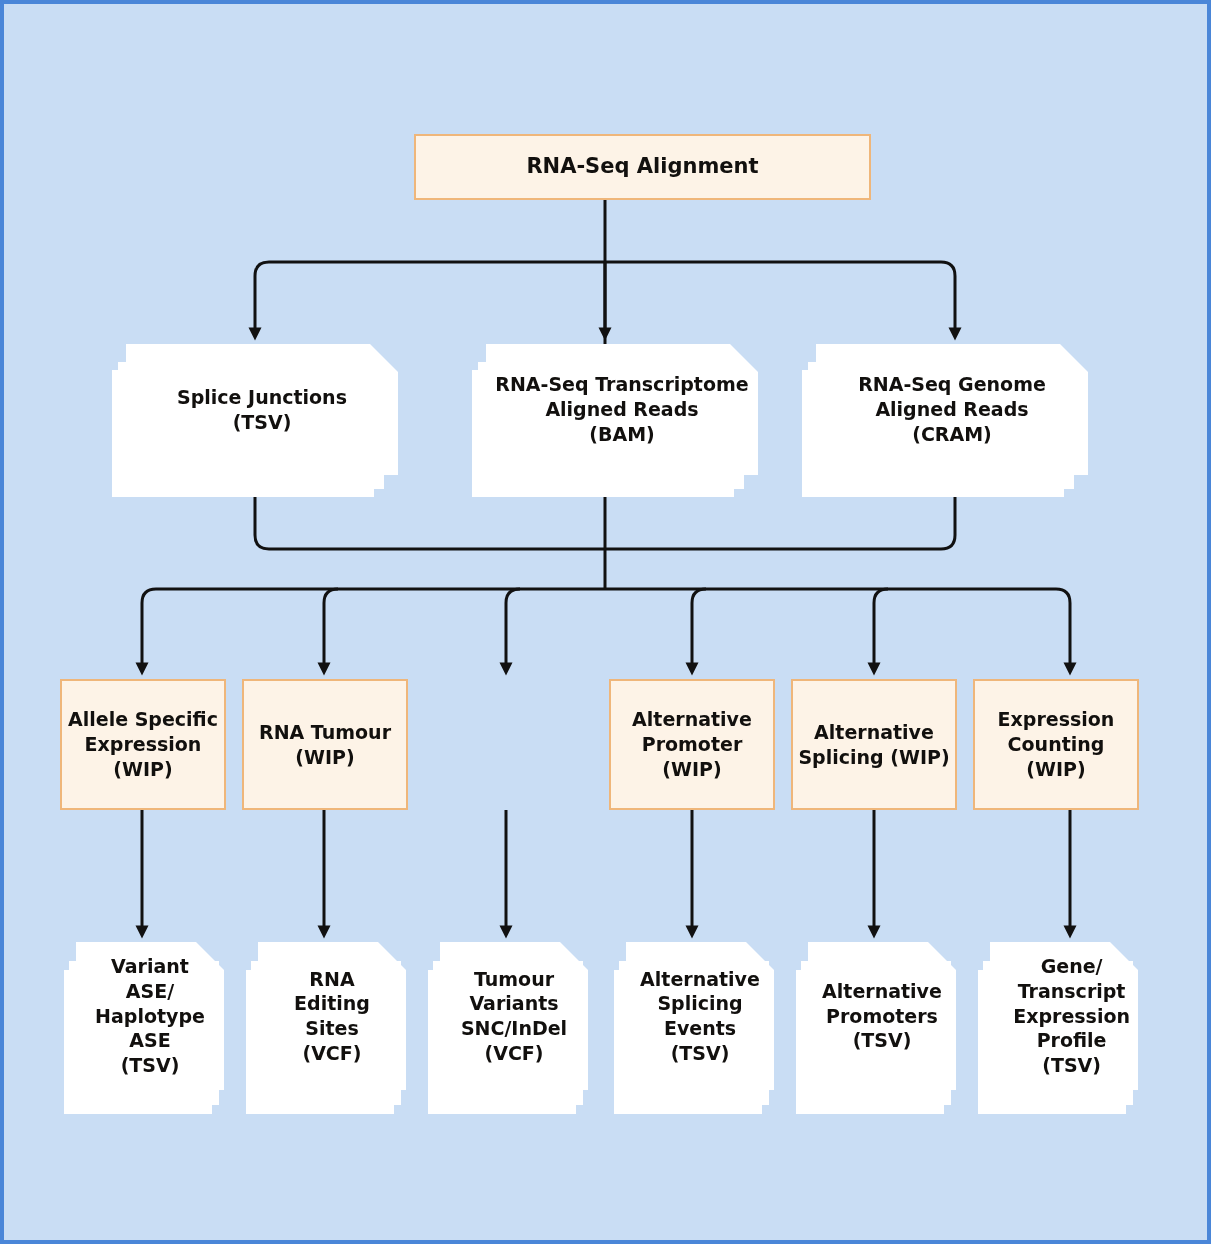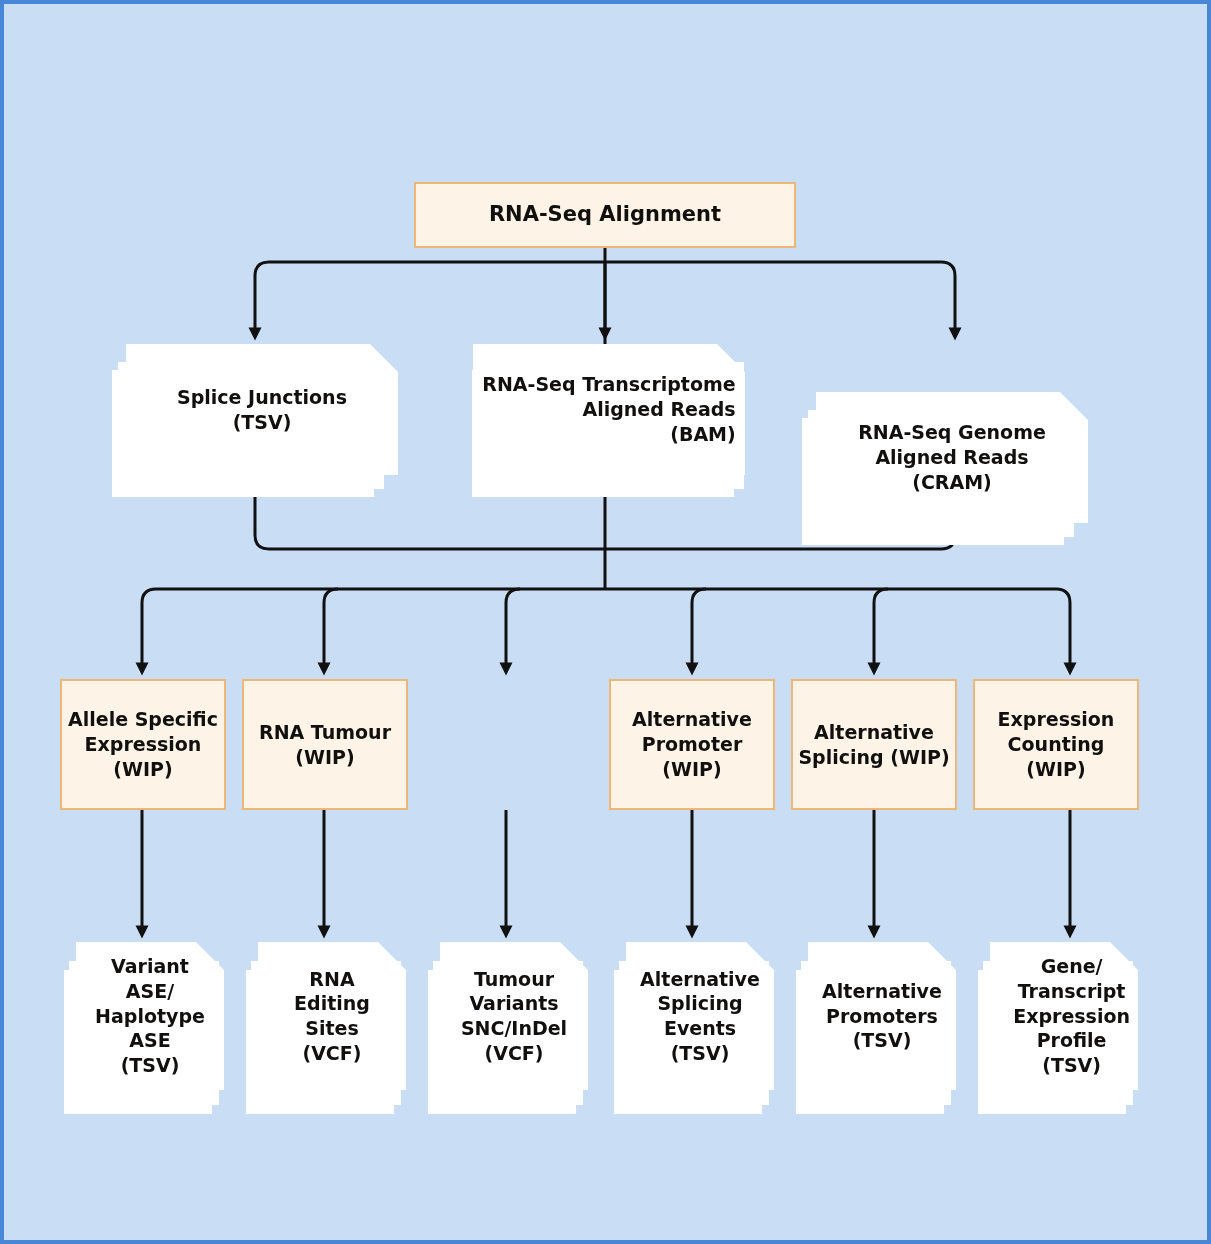--- a/index.html
+++ b/index.html
@@ -116,46 +116,46 @@
     <path class="conn" d="M 1052 585 Q 1066 585 1066 599 L 1066 665" marker-end="url(#ah)"></path>
 
     <path class="conn" d="M 138 806 L 138 928" marker-end="url(#ah)"></path>
     <path class="conn" d="M 320 806 L 320 928" marker-end="url(#ah)"></path>
     <path class="conn" d="M 502 806 L 502 928" marker-end="url(#ah)"></path>
     <path class="conn" d="M 688 806 L 688 928" marker-end="url(#ah)"></path>
     <path class="conn" d="M 870 806 L 870 928" marker-end="url(#ah)"></path>
     <path class="conn" d="M 1066 806 L 1066 928" marker-end="url(#ah)"></path>
   </svg>
 
-  <div class="node proc root" style="left:410px; top:130px; width:382px; height:66px;margin-top:48px;">
+  <div class="node proc root" style="left:410px; top:130px; width:457px; height:66px;">
     <span>RNA-Seq Alignment</span>
   </div>
 
   <div class="docwrap" style="left:108px; top:340px; width:286px; height:162px;border-radius:21px;">
     <div class="sheet back2" style="left:0px; top:26px; width:262px; height:127px;"></div>
     <div class="sheet back1" style="left:6px; top:18px; width:266px; height:127px;"></div>
     <div class="sheet front" style="left:14px; top:0px; width:272px; height:131px;
                 clip-path: polygon(0 0, 244px 0, 272px 28px, 272px 131px, 0 131px);">
       <span>Splice Junctions
 (TSV)</span>
     </div>
   </div>
 
   <div class="docwrap" style="left:468px; top:340px; width:286px; height:153px;">
     <div class="sheet back2" style="left:0px; top:26px; width:262px; height:127px;"></div>
     <div class="sheet back1" style="left:6px; top:18px; width:266px; height:127px;"></div>
-    <div class="sheet front" style="left:1px; top:0px; width:272px; height:131px;
-                clip-path: polygon(0 0, 244px 0, 272px 28px, 272px 131px, 0 131px); text-align: right;">
+    <div class="sheet front" style="left:14px; top:0px; width:272px; height:131px;
+                clip-path: polygon(0 0, 244px 0, 272px 28px, 272px 131px, 0 131px);">
       <span>RNA-Seq Transcriptome
 Aligned Reads
 (BAM)</span>
     </div>
   </div>
 
-  <div class="docwrap" style="left:798px; top:340px; width:286px; height:153px;margin-top:48px;">
+  <div class="docwrap" style="left:798px; top:340px; width:286px; height:153px;">
     <div class="sheet back2" style="left:0px; top:26px; width:262px; height:127px;"></div>
     <div class="sheet back1" style="left:6px; top:18px; width:266px; height:127px;"></div>
     <div class="sheet front" style="left:14px; top:0px; width:272px; height:131px;
                 clip-path: polygon(0 0, 244px 0, 272px 28px, 272px 131px, 0 131px);">
       <span>RNA-Seq Genome
 Aligned Reads
 (CRAM)</span>
     </div>
   </div>
 

